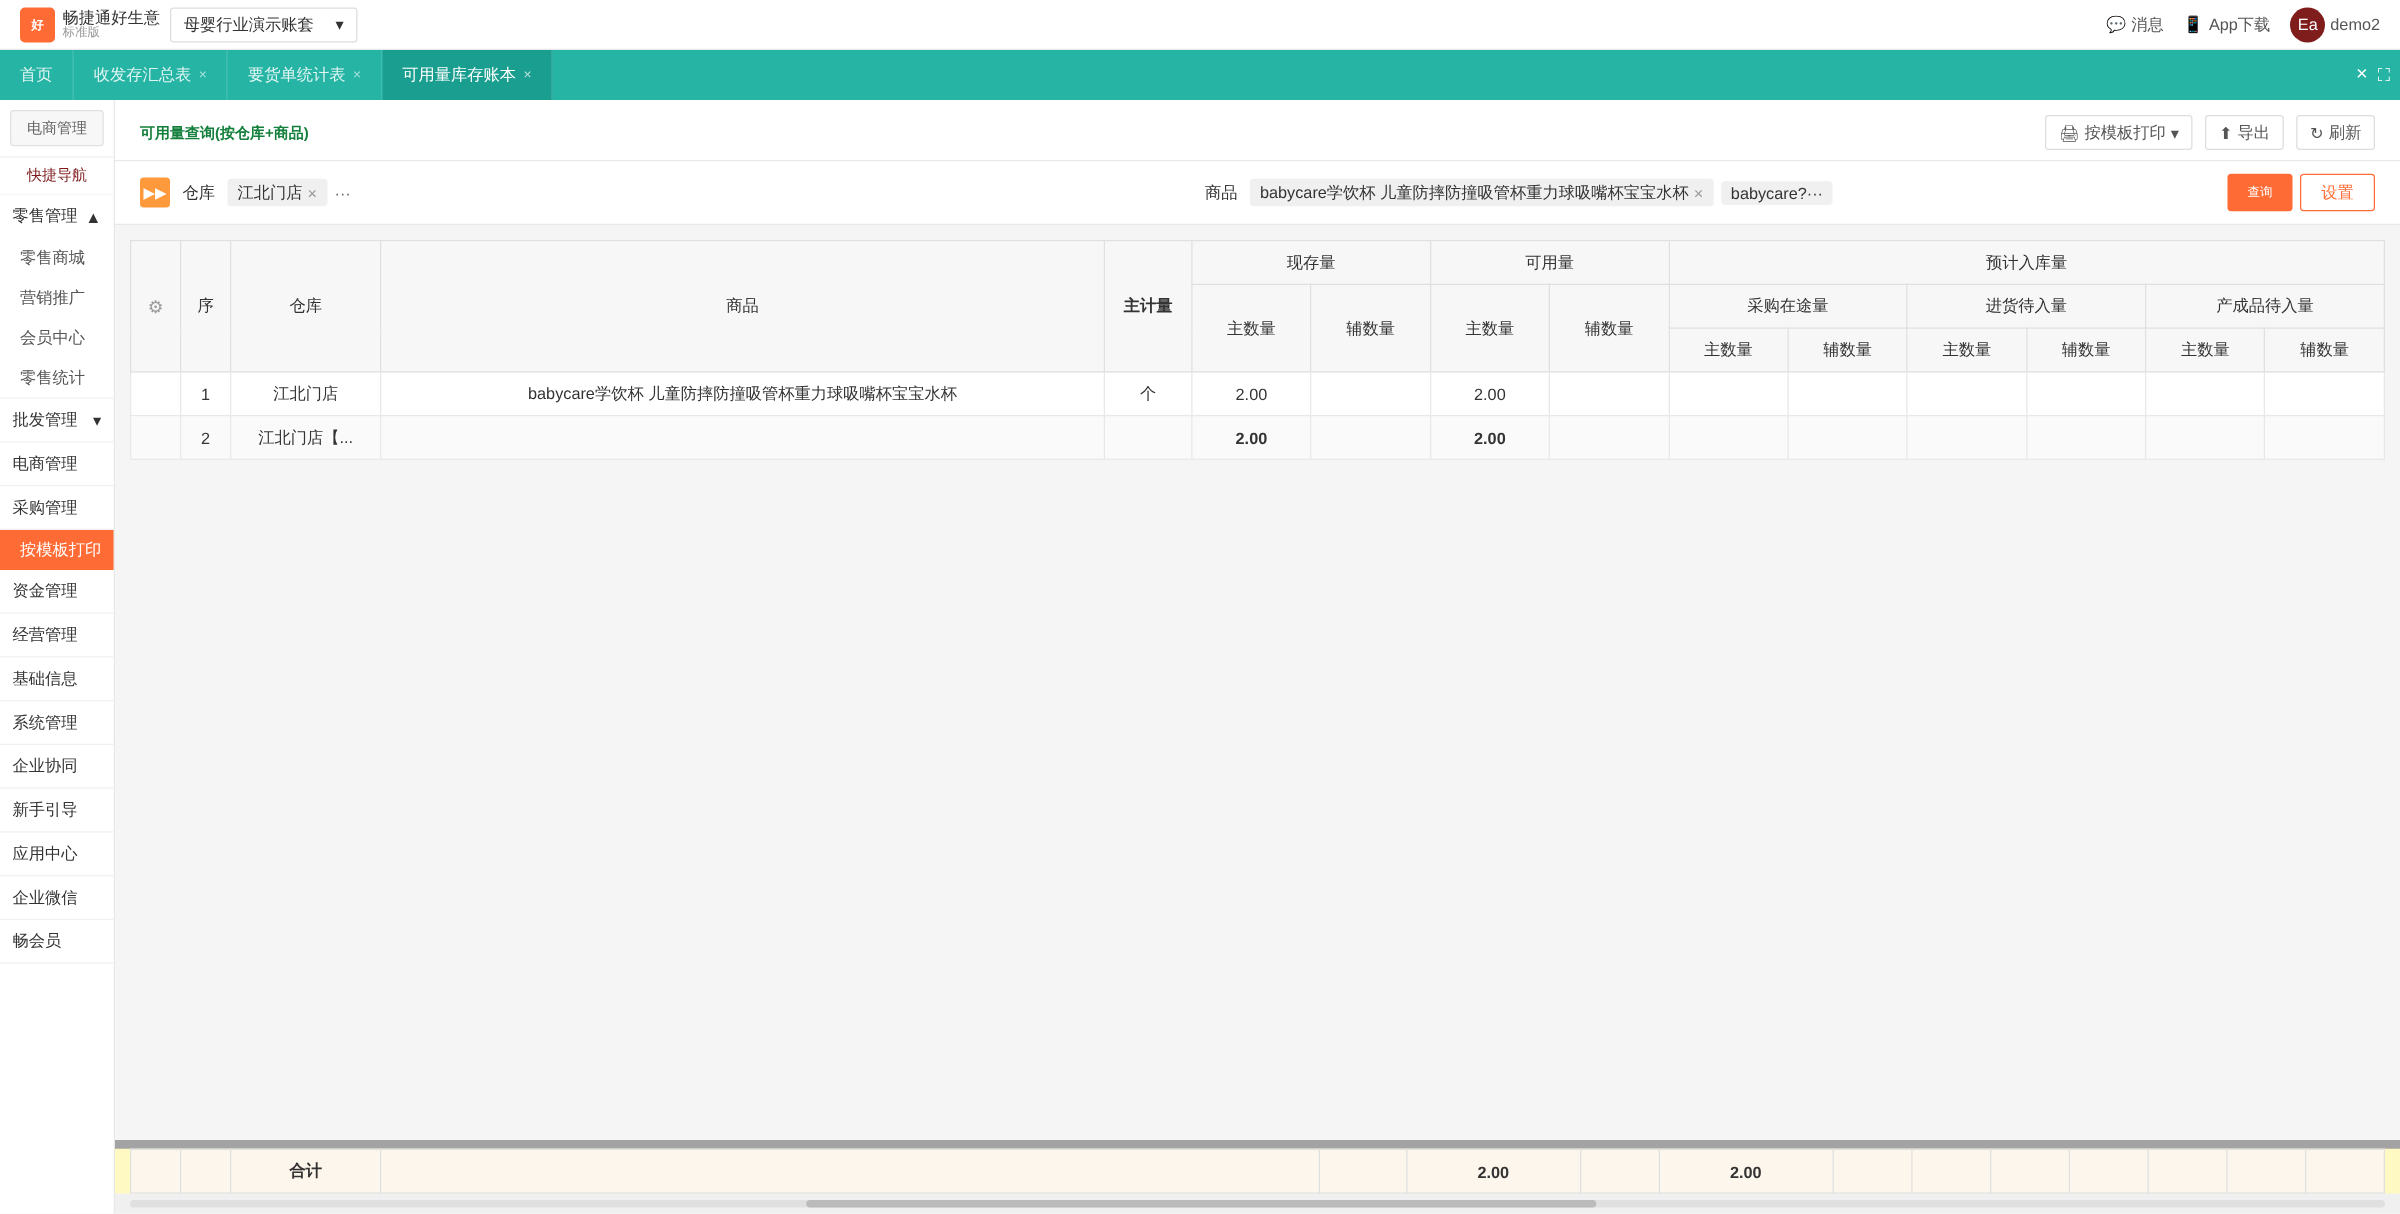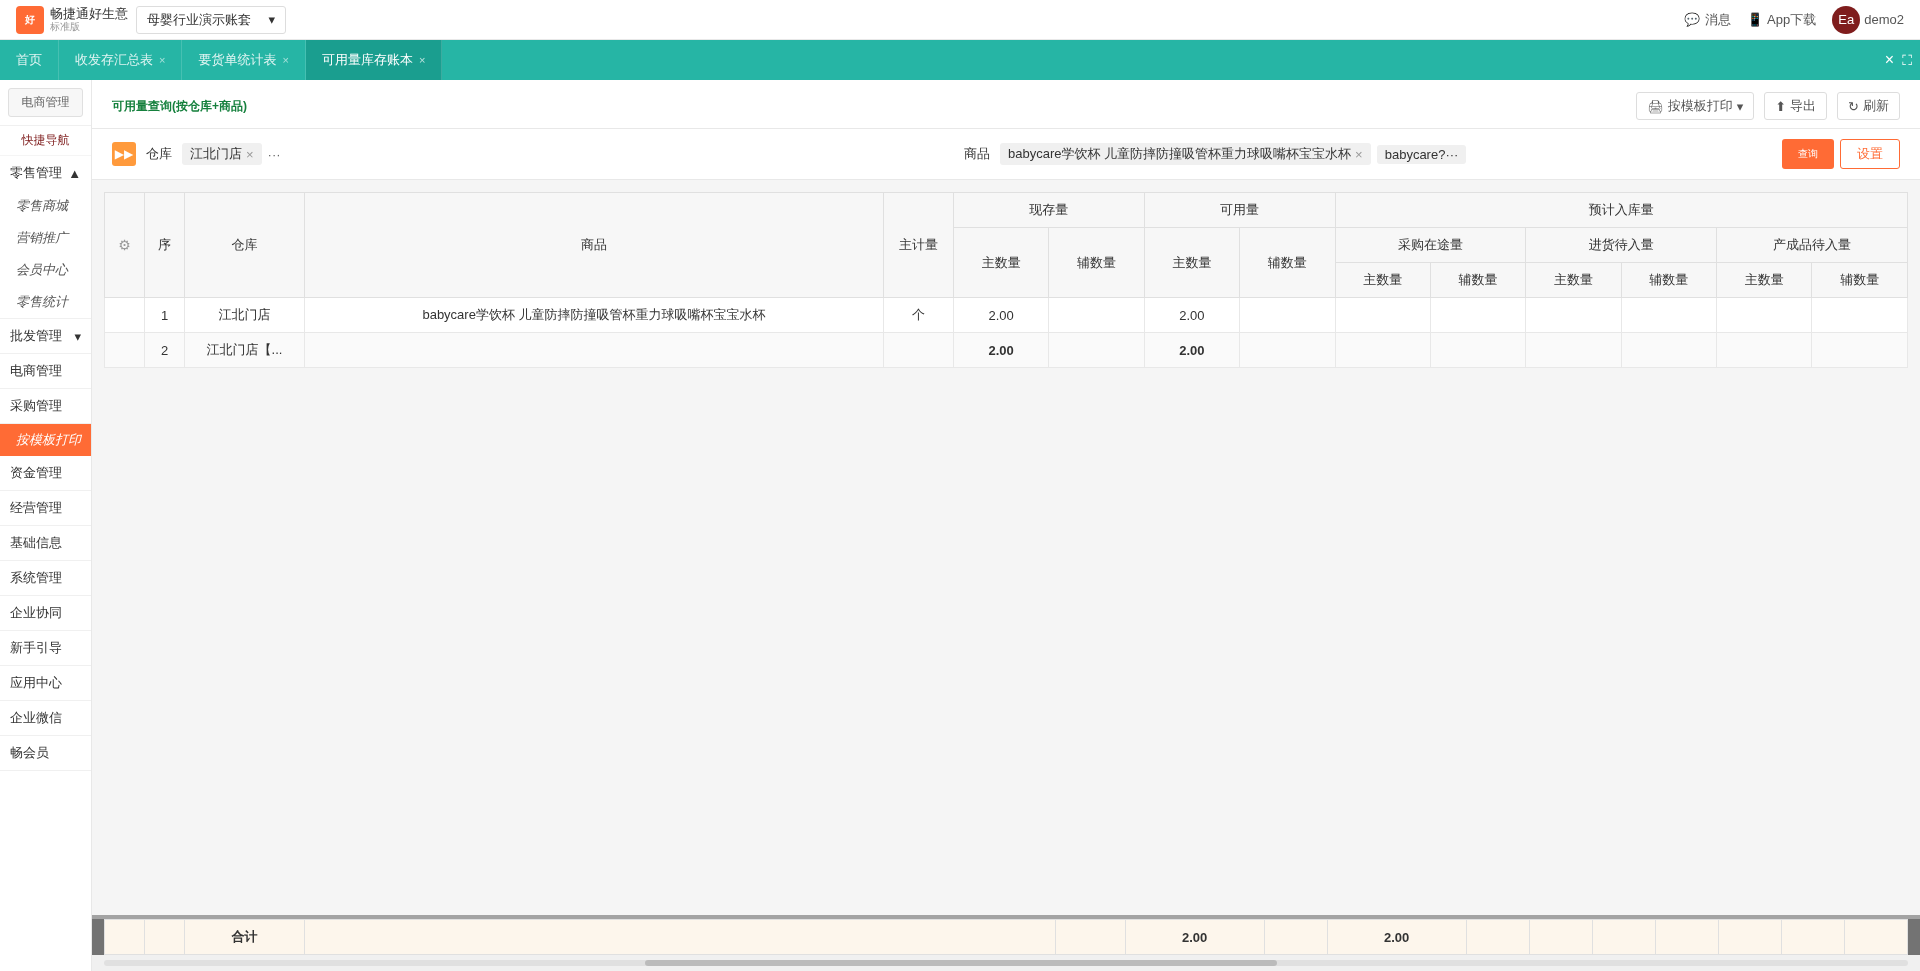--- a/index.html
+++ b/index.html
@@ -166,21 +166,20 @@
       padding: 8px 10px;
       cursor: pointer;
       color: #333;
       font-size: 13px;
     }
     .sidebar-item {
       padding: 7px 10px 7px 16px;
       cursor: pointer;
       color: #555;
       font-size: 13px;
-      font-style: italic;
     }
     .sidebar-item.active {
       background: #ff6b35;
       color: #fff;
     }
 
     
     .content-area {
       flex: 1;
       display: flex;
@@ -549,21 +548,21 @@
     <div class="table-container">
       <table class="data-table">
         <thead>
           <tr>
             <th rowspan="3" style="width:40px;">
               <span class="gear-icon">⚙</span>
             </th>
             <th rowspan="3" style="width:40px;">序</th>
             <th rowspan="3" style="width:120px;">仓库</th>
             <th rowspan="3" style="min-width:250px;">商品</th>
-            <th rowspan="3" style="width:70px;">主计量</th>
+            <th rowspan="3" style="width:70px;font-weight:bold;">主计量</th>
             <th colspan="2">现存量</th>
             <th colspan="2">可用量</th>
             <th colspan="6">预计入库量</th>
           </tr>
           <tr>
             <th rowspan="2">主数量</th>
             <th rowspan="2">辅数量</th>
             <th rowspan="2">主数量</th>
             <th rowspan="2">辅数量</th>
             <th colspan="2">采购在途量</th>
@@ -613,21 +612,21 @@
             <td></td>
             <td></td>
             <td></td>
             <td></td>
             <td></td>
           </tr>
         </tbody>
       </table>
     </div>
 
-    <div style="background:#737373;border-top:4px solid #a3a3a3;padding:0 12px;">
+    <div style="background:#fef9c3;border-top:7px solid #a3a3a3;padding:0 12px;">
       <table class="data-table" style="border:none;">
         <tbody>
             <tr class="summary-row">
           <td style="width:40px;background:#fdf6ec;border:1px solid #e0e0e0;"></td>
           <td style="width:40px;background:#fdf6ec;border:1px solid #e0e0e0;"></td>
           <td style="width:120px;background:#fdf6ec;border:1px solid #e0e0e0;">合计</td>
           <td style="min-width:250px;background:#fdf6ec;border:1px solid #e0e0e0;" class="product-name-cell"></td>
           <td style="width:70px;background:#fdf6ec;border:1px solid #e0e0e0;"></td>
           <td style="background:#fdf6ec;border:1px solid #e0e0e0;font-weight:bold;">2.00</td>
           <td style="background:#fdf6ec;border:1px solid #e0e0e0;"></td>

